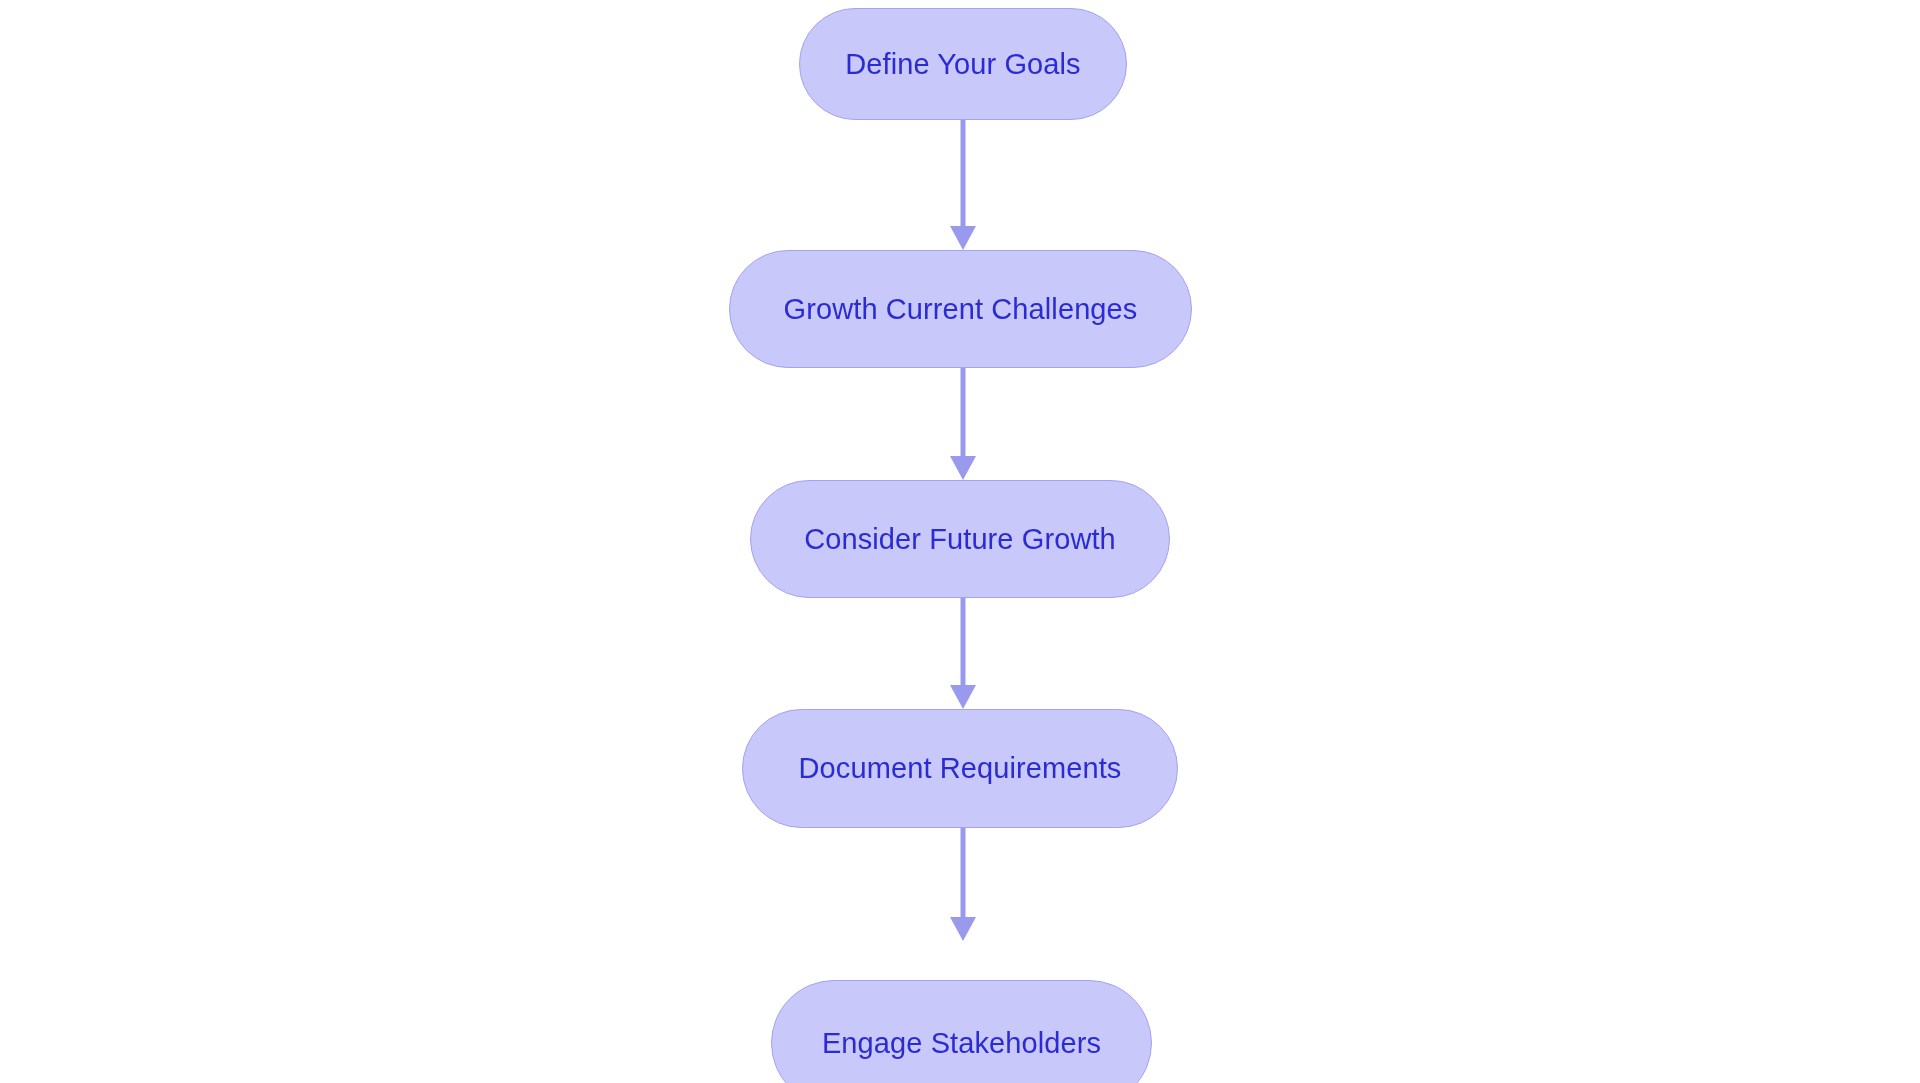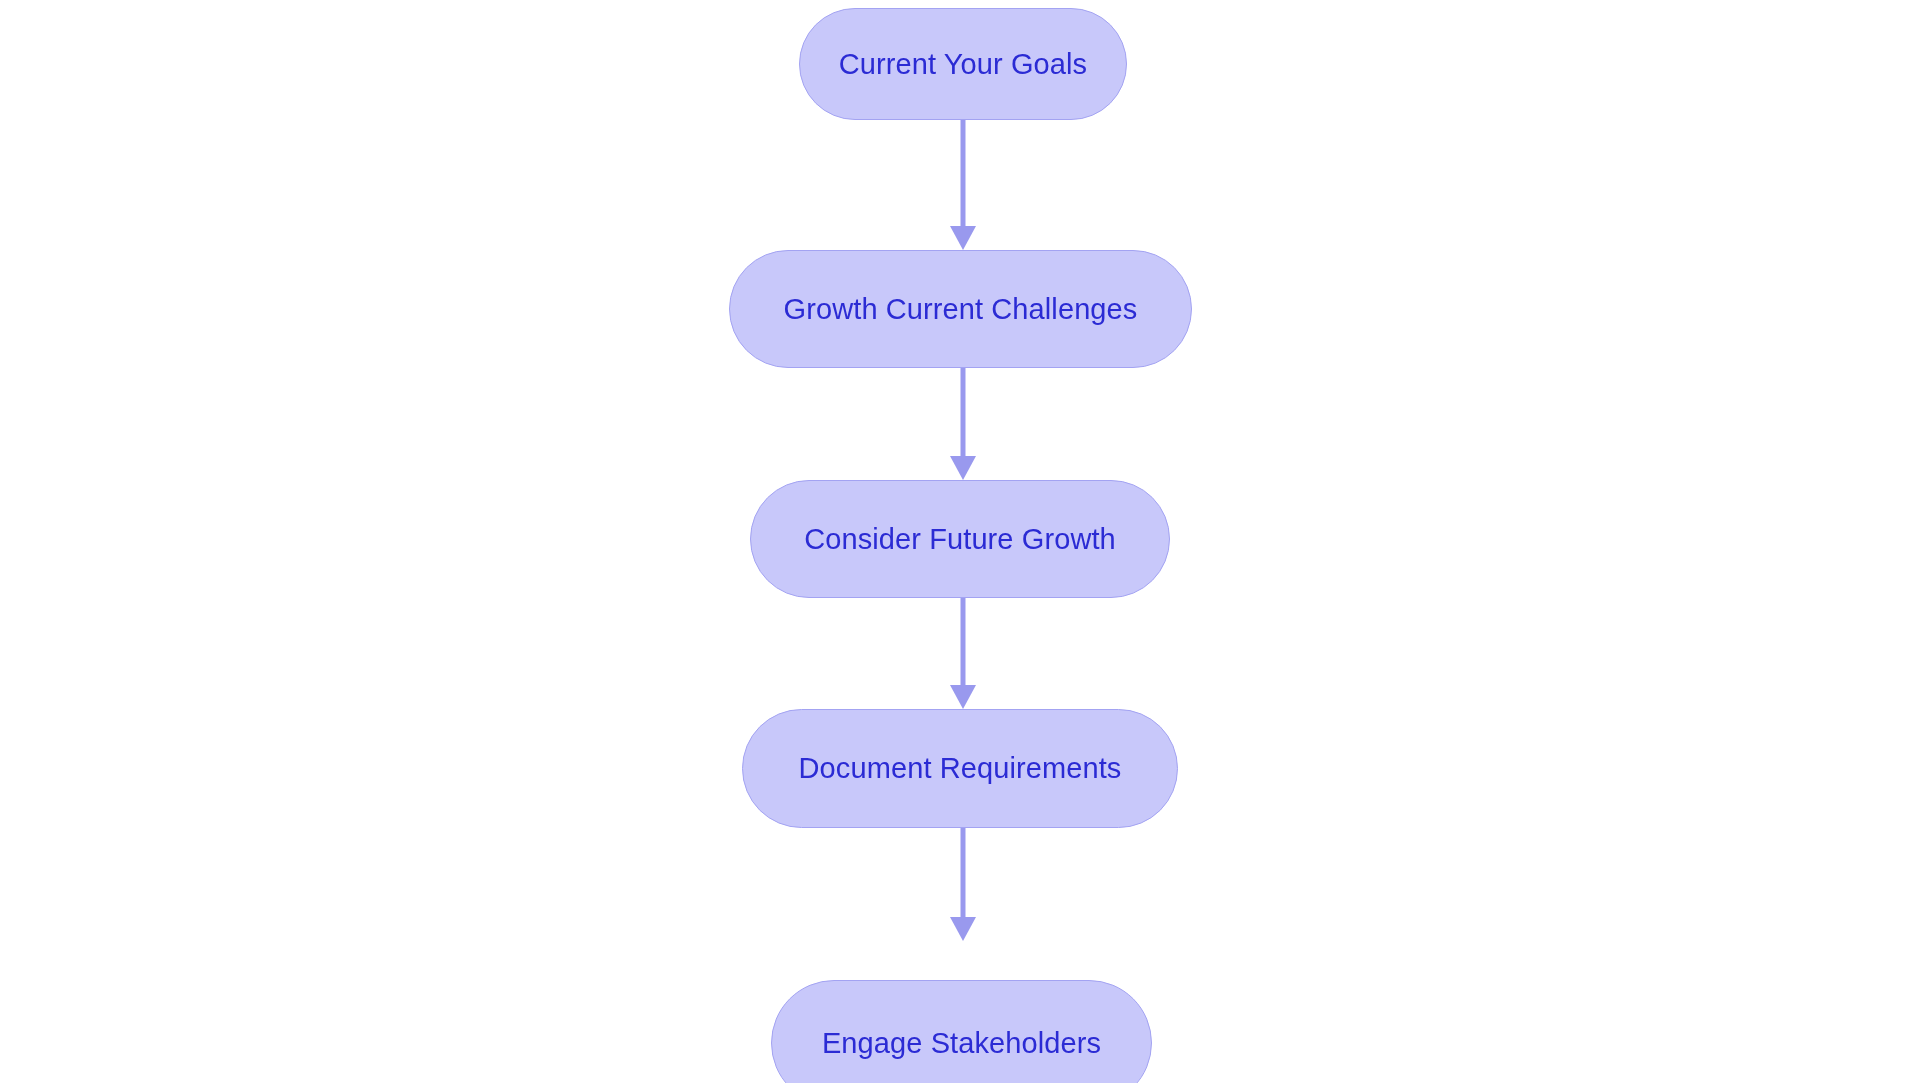--- a/index.html
+++ b/index.html
@@ -58,21 +58,21 @@
         <line x1="963" y1="368" x2="963" y2="458" stroke="#9999ee" stroke-width="5"></line>
         <polygon points="950,456 976,456 963,480" fill="#9999ee"></polygon>
         <line x1="963" y1="598" x2="963" y2="687" stroke="#9999ee" stroke-width="5"></line>
         <polygon points="950,685 976,685 963,709" fill="#9999ee"></polygon>
         <line x1="963" y1="828" x2="963" y2="919" stroke="#9999ee" stroke-width="5"></line>
         <polygon points="950,917 976,917 963,941" fill="#9999ee"></polygon>
       </g>
   </svg>
 
   <div class="node" style="left:799px; top:8px; width:328px; height:112px;">
-    <span class="node-label">Current Your Goals</span>
+    <span class="node-label">Define Your Goals</span>
   </div>
 
   <div class="node" style="left:729px; top:250px; width:463px; height:118px;">
     <span class="node-label">Growth Current Challenges</span>
   </div>
 
   <div class="node" style="left:742px; top:709px; width:436px; height:119px;">
     <span class="node-label">Document Requirements</span>
   </div>
 

